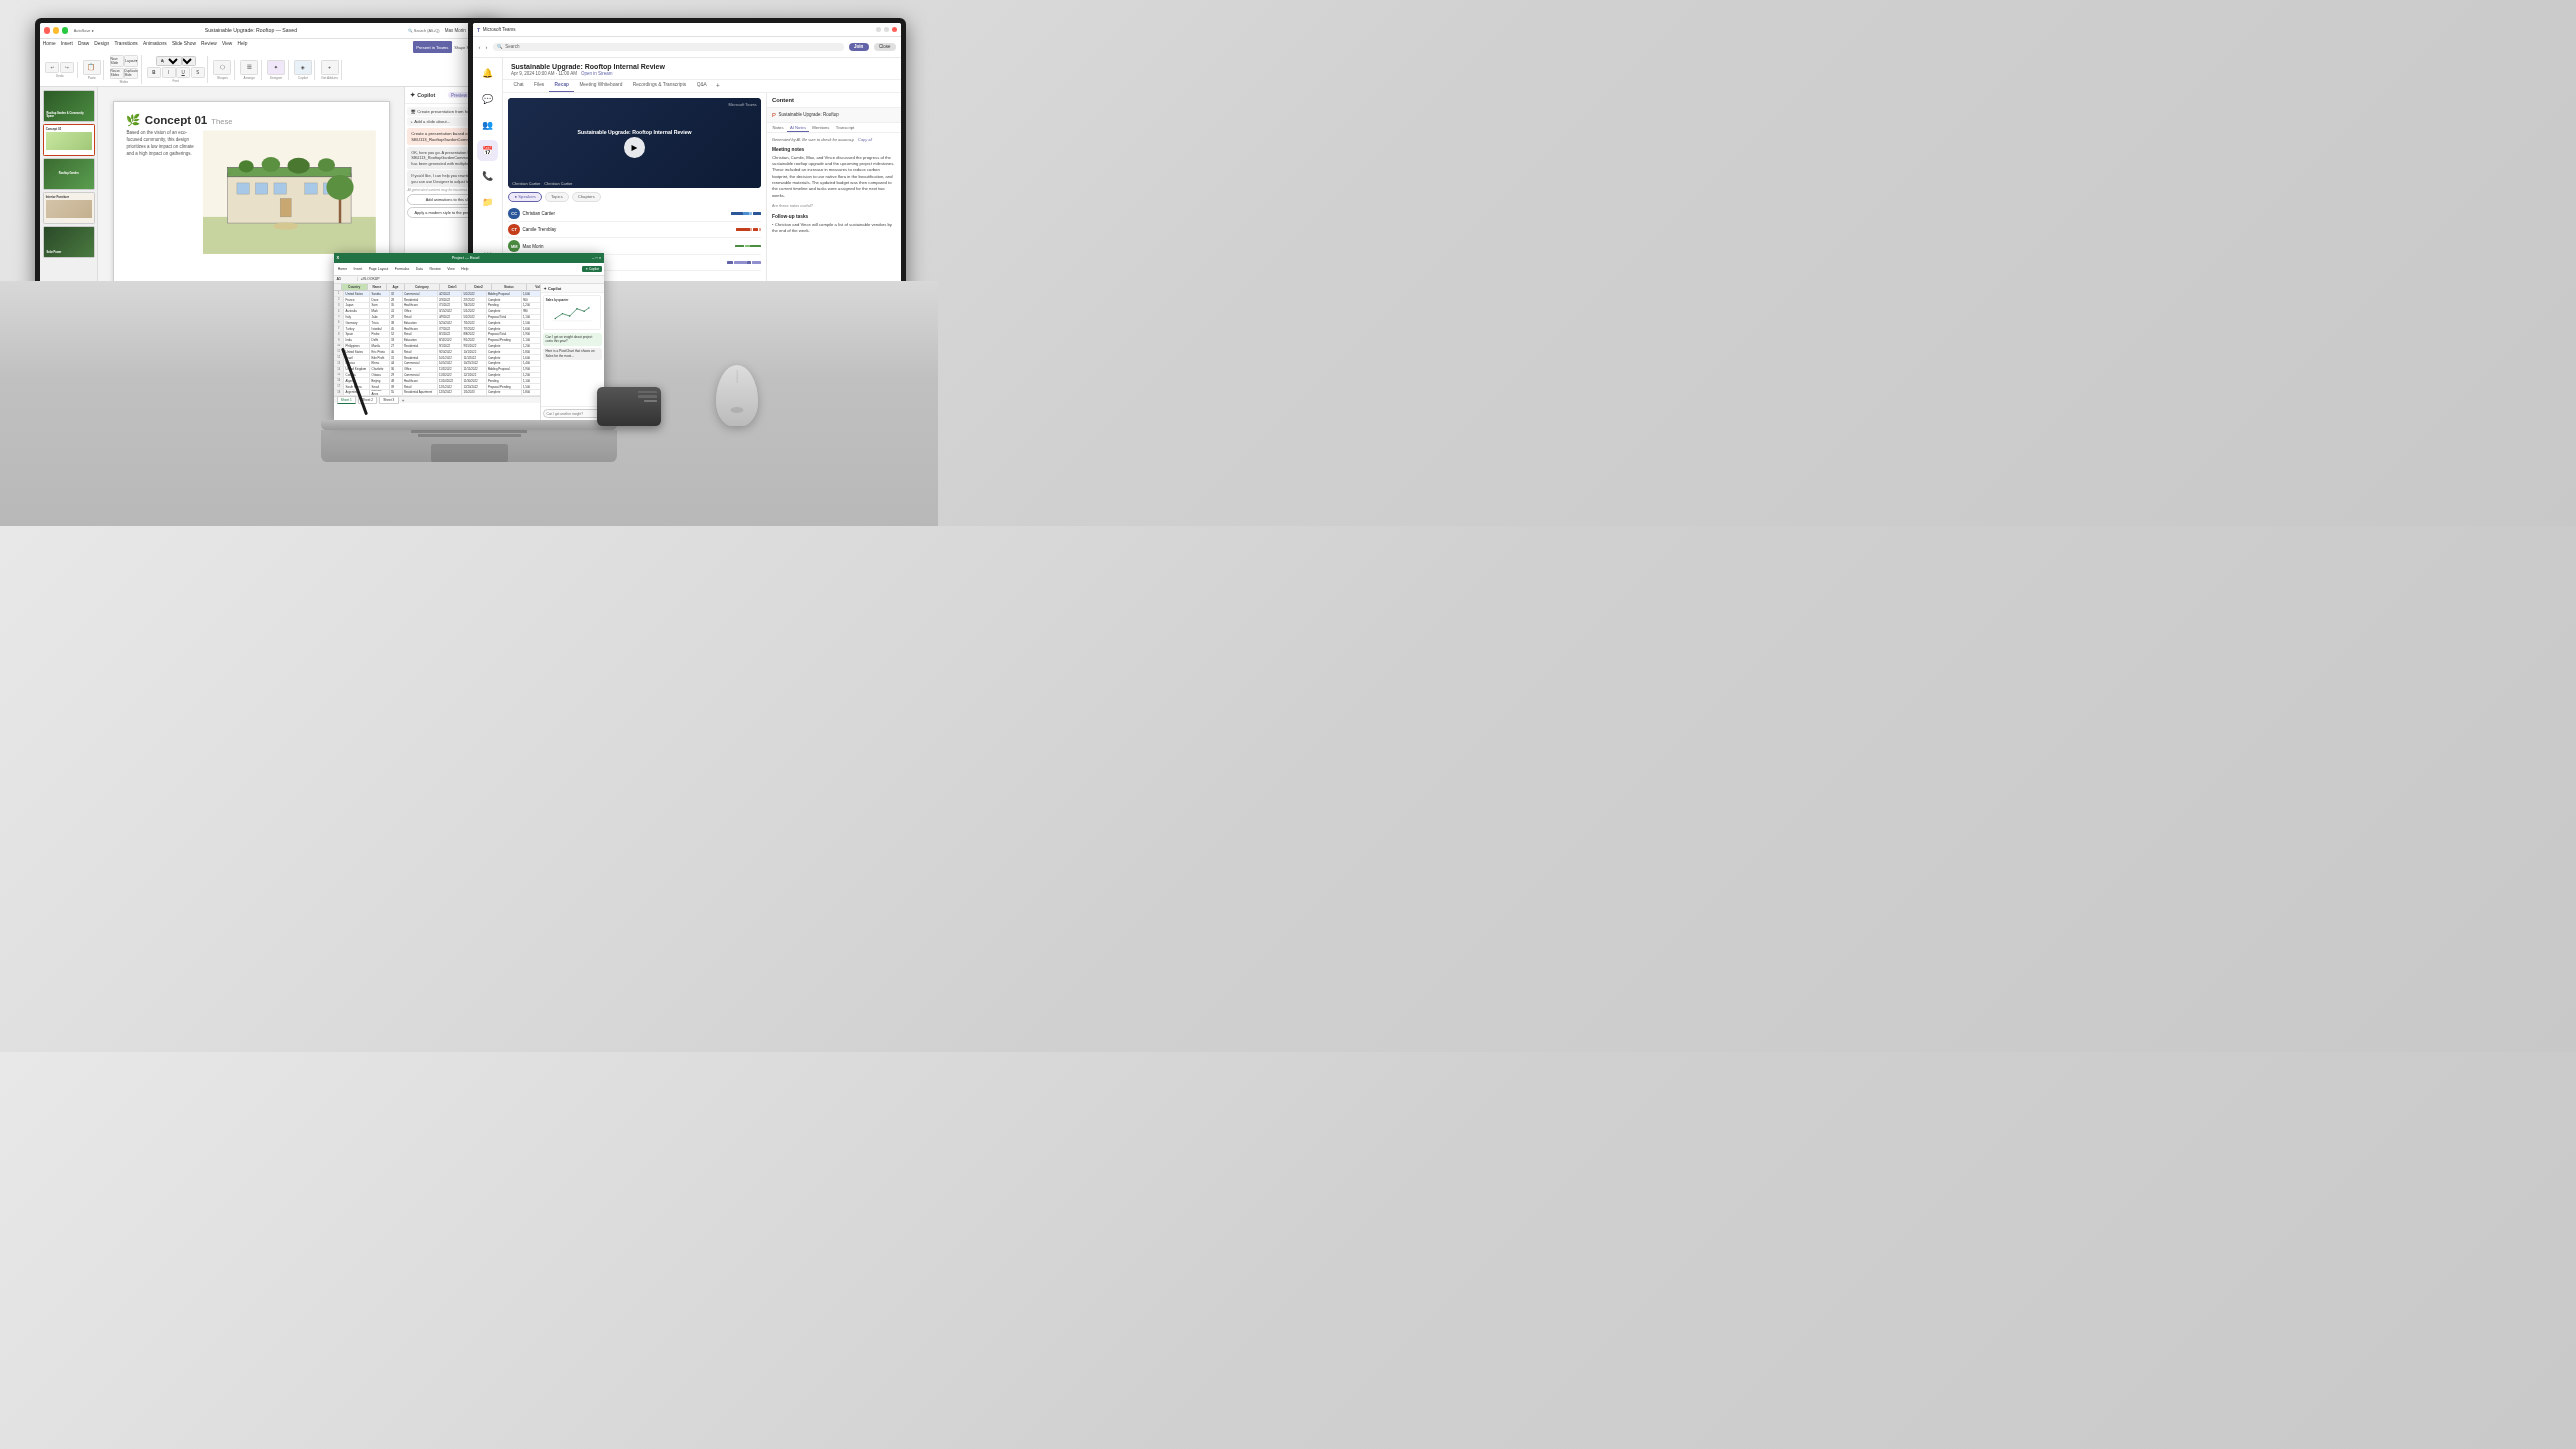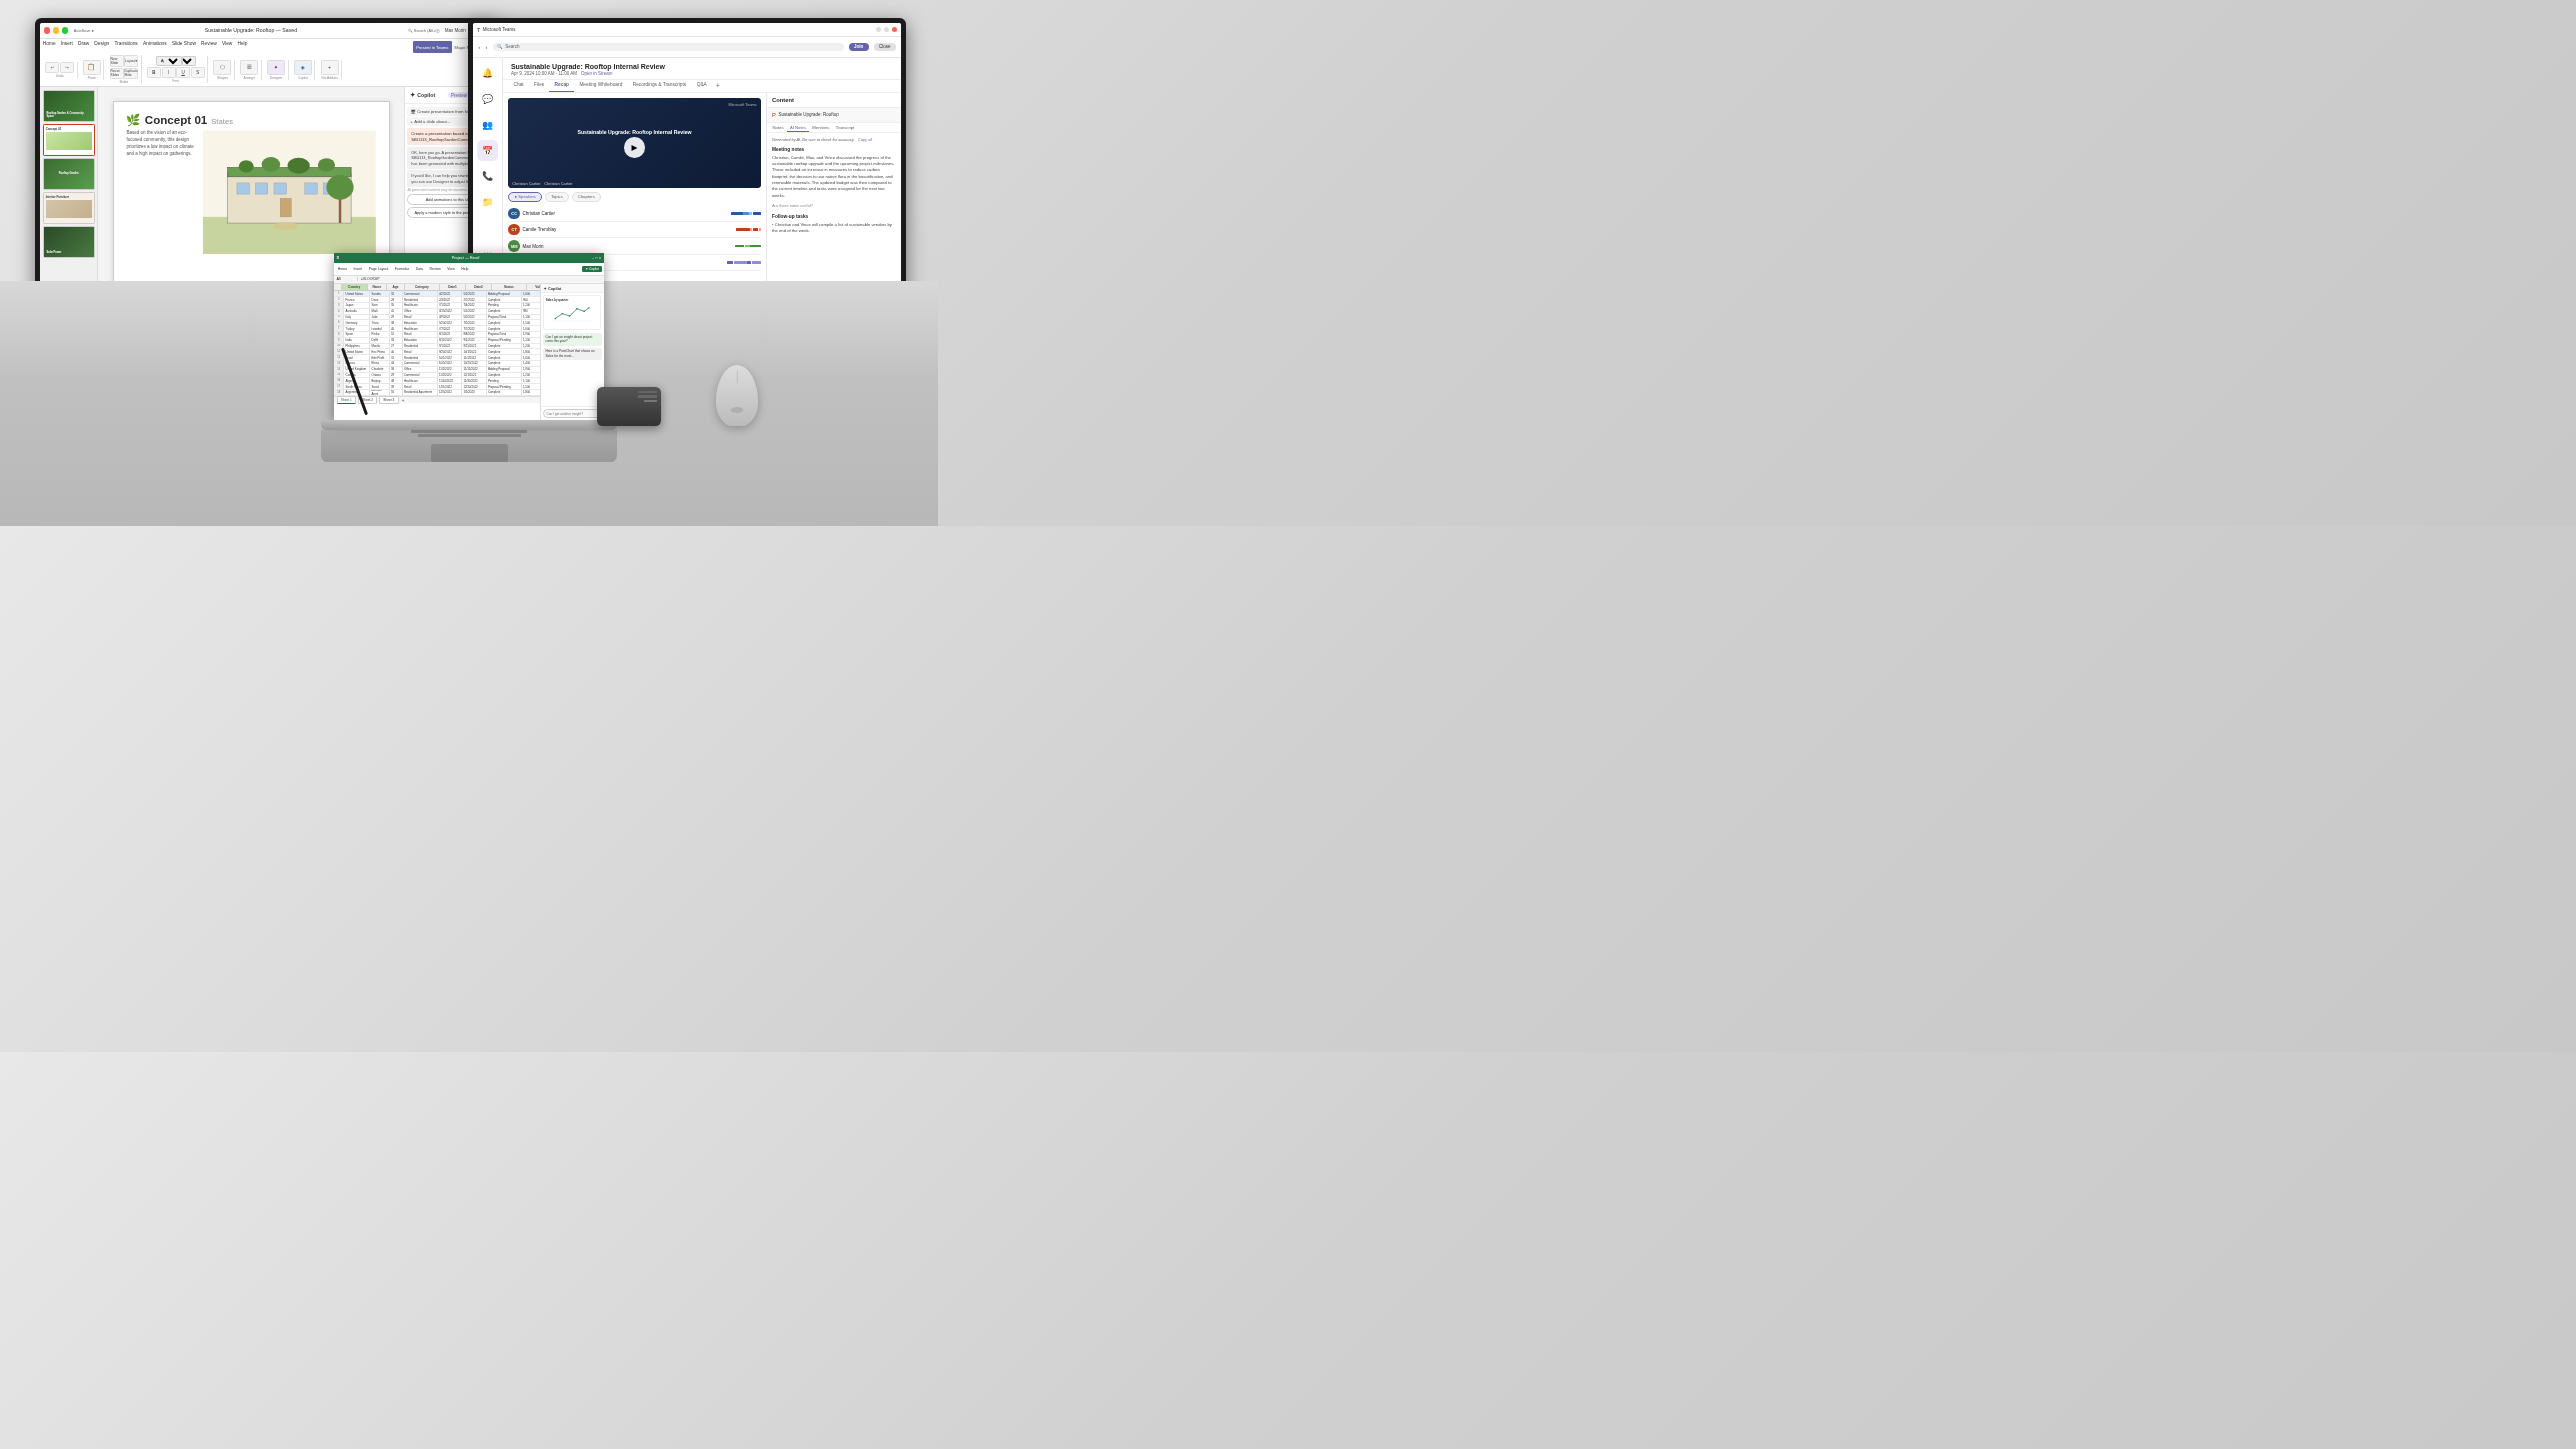--- a/index.html
+++ b/index.html
@@ -1051,21 +1051,21 @@
             </div>
           </div>
         </div>
 
         <div class="pp-canvas-area">
           <div class="pp-slide-canvas">
             <div class="slide-concept01">
               <div style="display:flex;align-items:baseline;gap:3.9px;margin-bottom:3.9px;">
                 <span style="font-size:11.6px;font-weight:700;color:#2d2d2d;">🌿 </span>
                 <span style="font-size:11.6px;font-weight:700;color:#2d2d2d;">Concept 01</span>
-                <span style="font-size:7.7px;color:#999;font-weight:400;">States</span>
+                <span style="font-size:7.7px;color:#999;font-weight:400;">These</span>
               </div>
               <div style="display:flex;gap:5.2px;">
                 <p style="font-size:4.5px;color:#555;line-height:1.5;max-width:71px;">Based on the vision of an eco-focused community, this design prioritizes a low impact on climate and a high impact on gatherings.</p>
 
                 <div style="flex:1;position:relative;">
                   <svg viewBox="0 0 280 200" style="width:100%;height:100%;">
 
                     <rect x="0" y="0" width="280" height="200" fill="#f8f4e8"></rect>
 
                     <rect x="0" y="140" width="280" height="60" fill="#c8d4a0"></rect>

